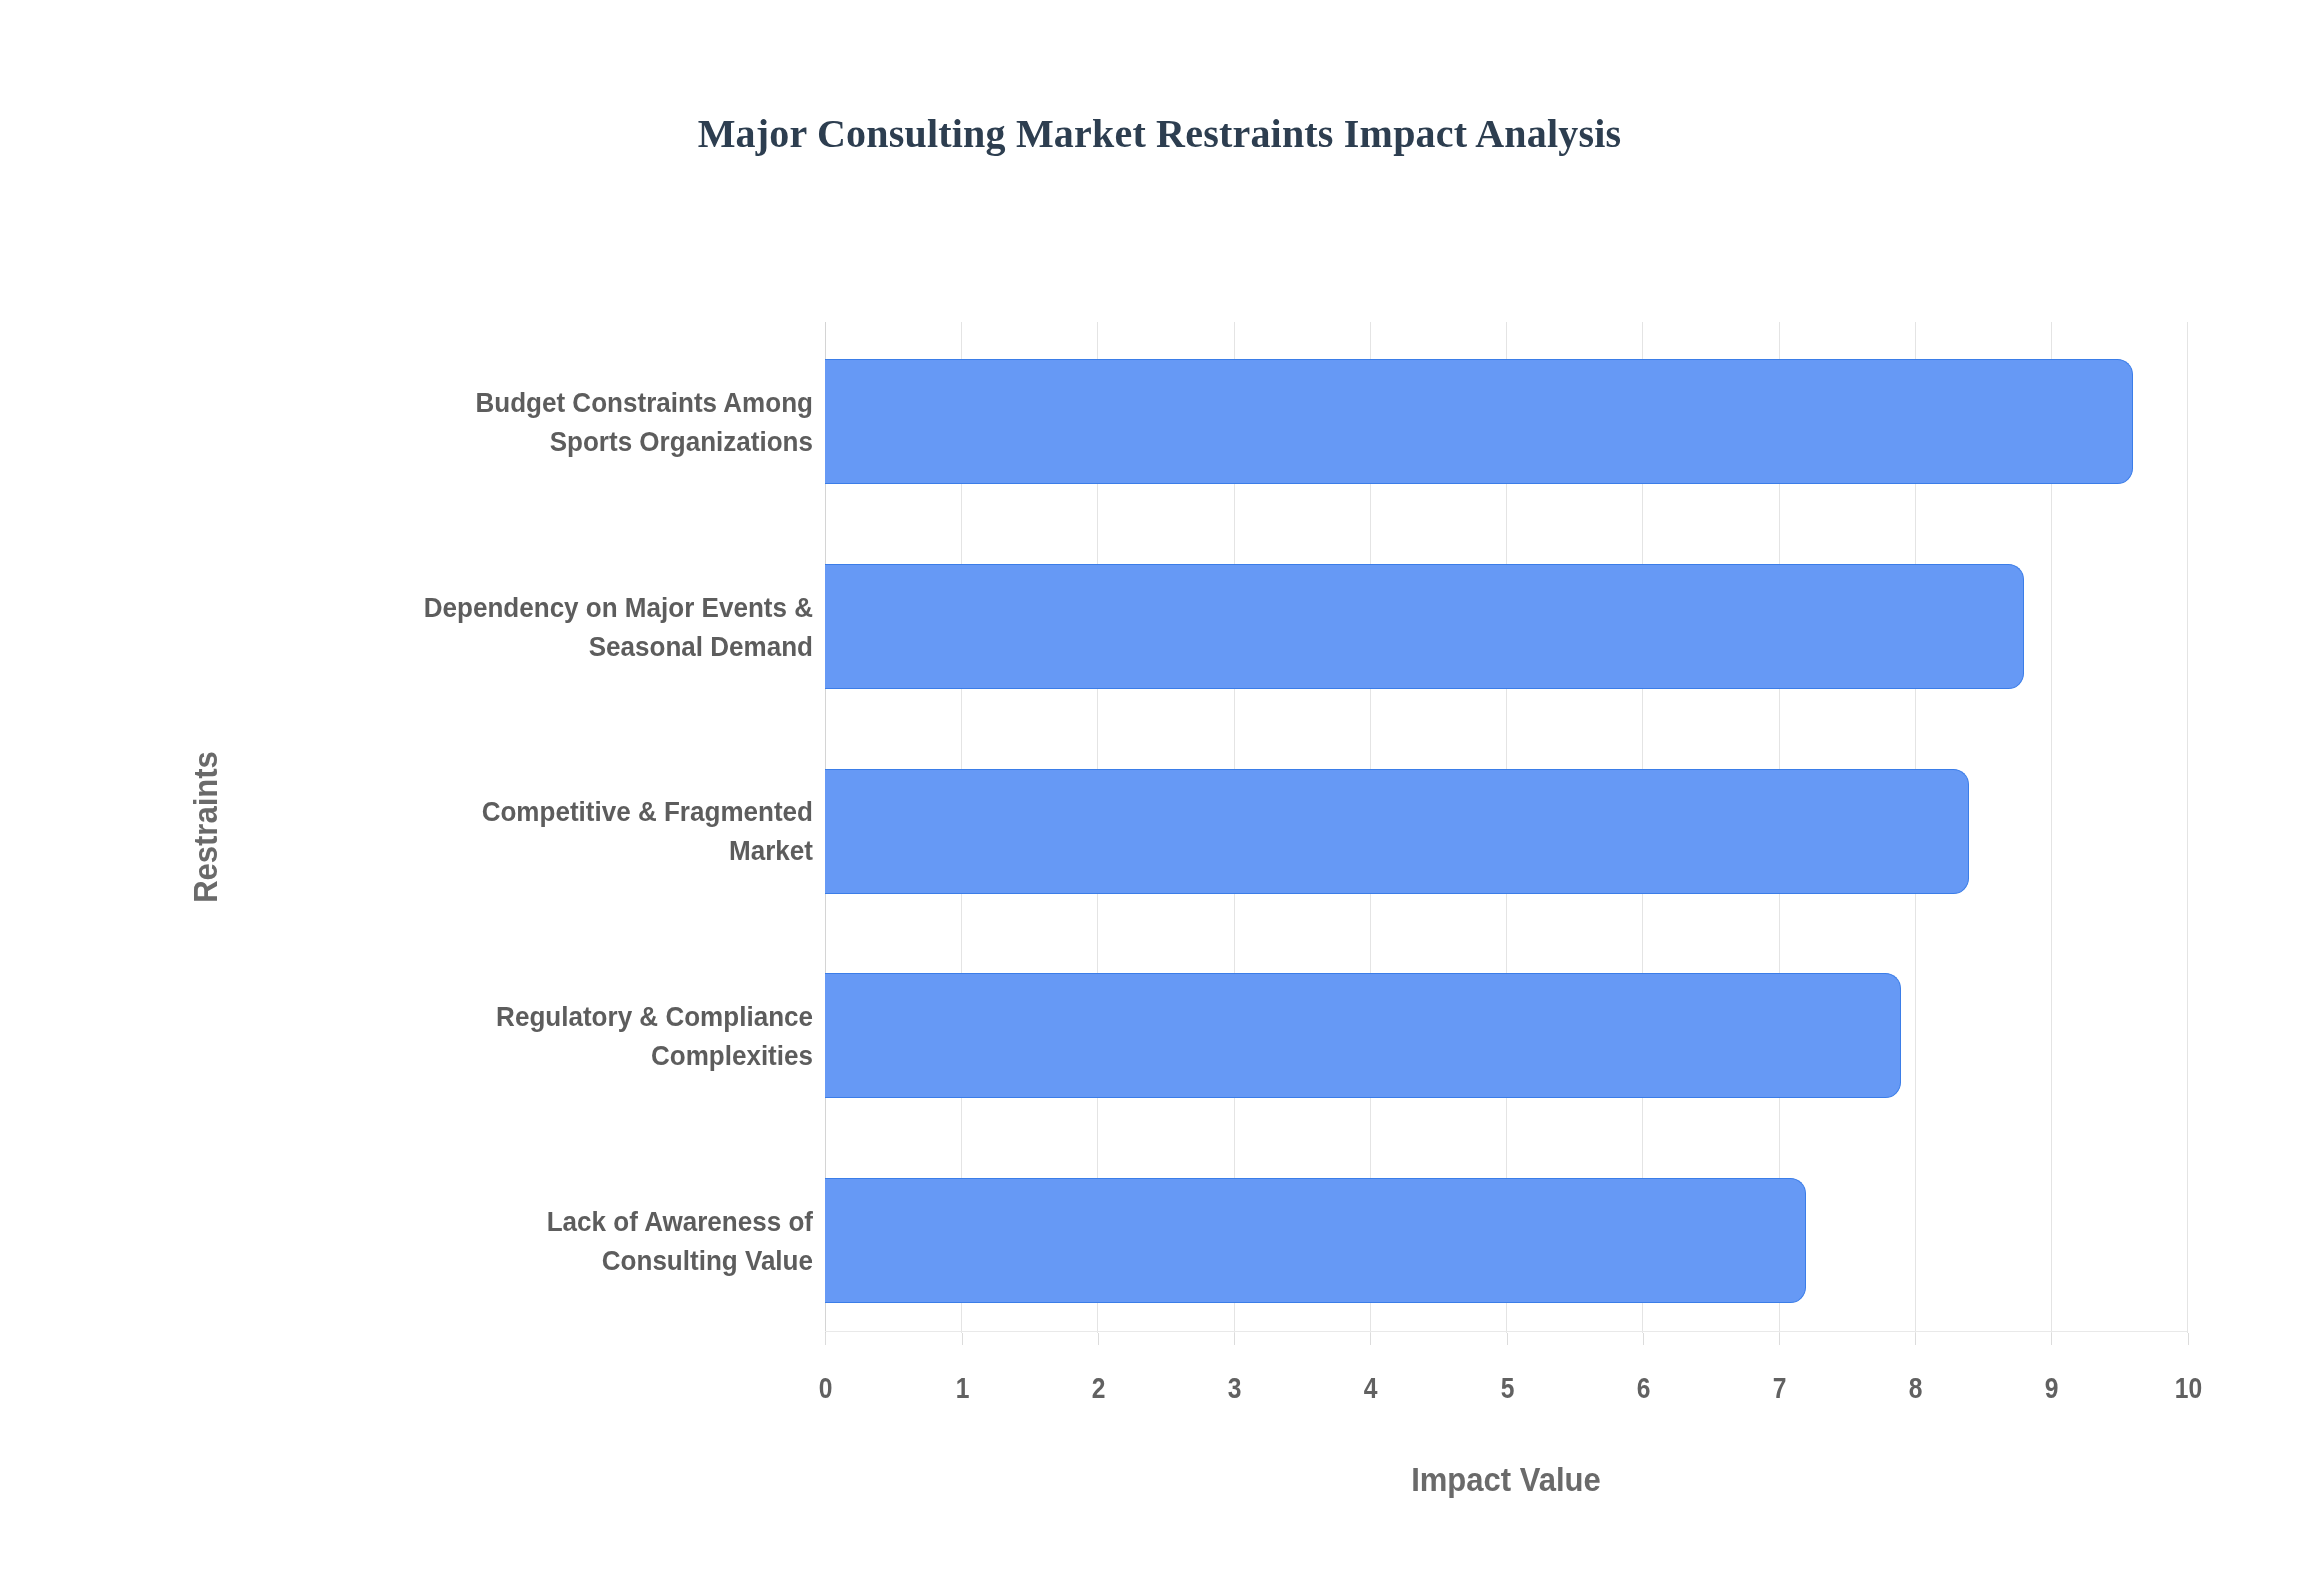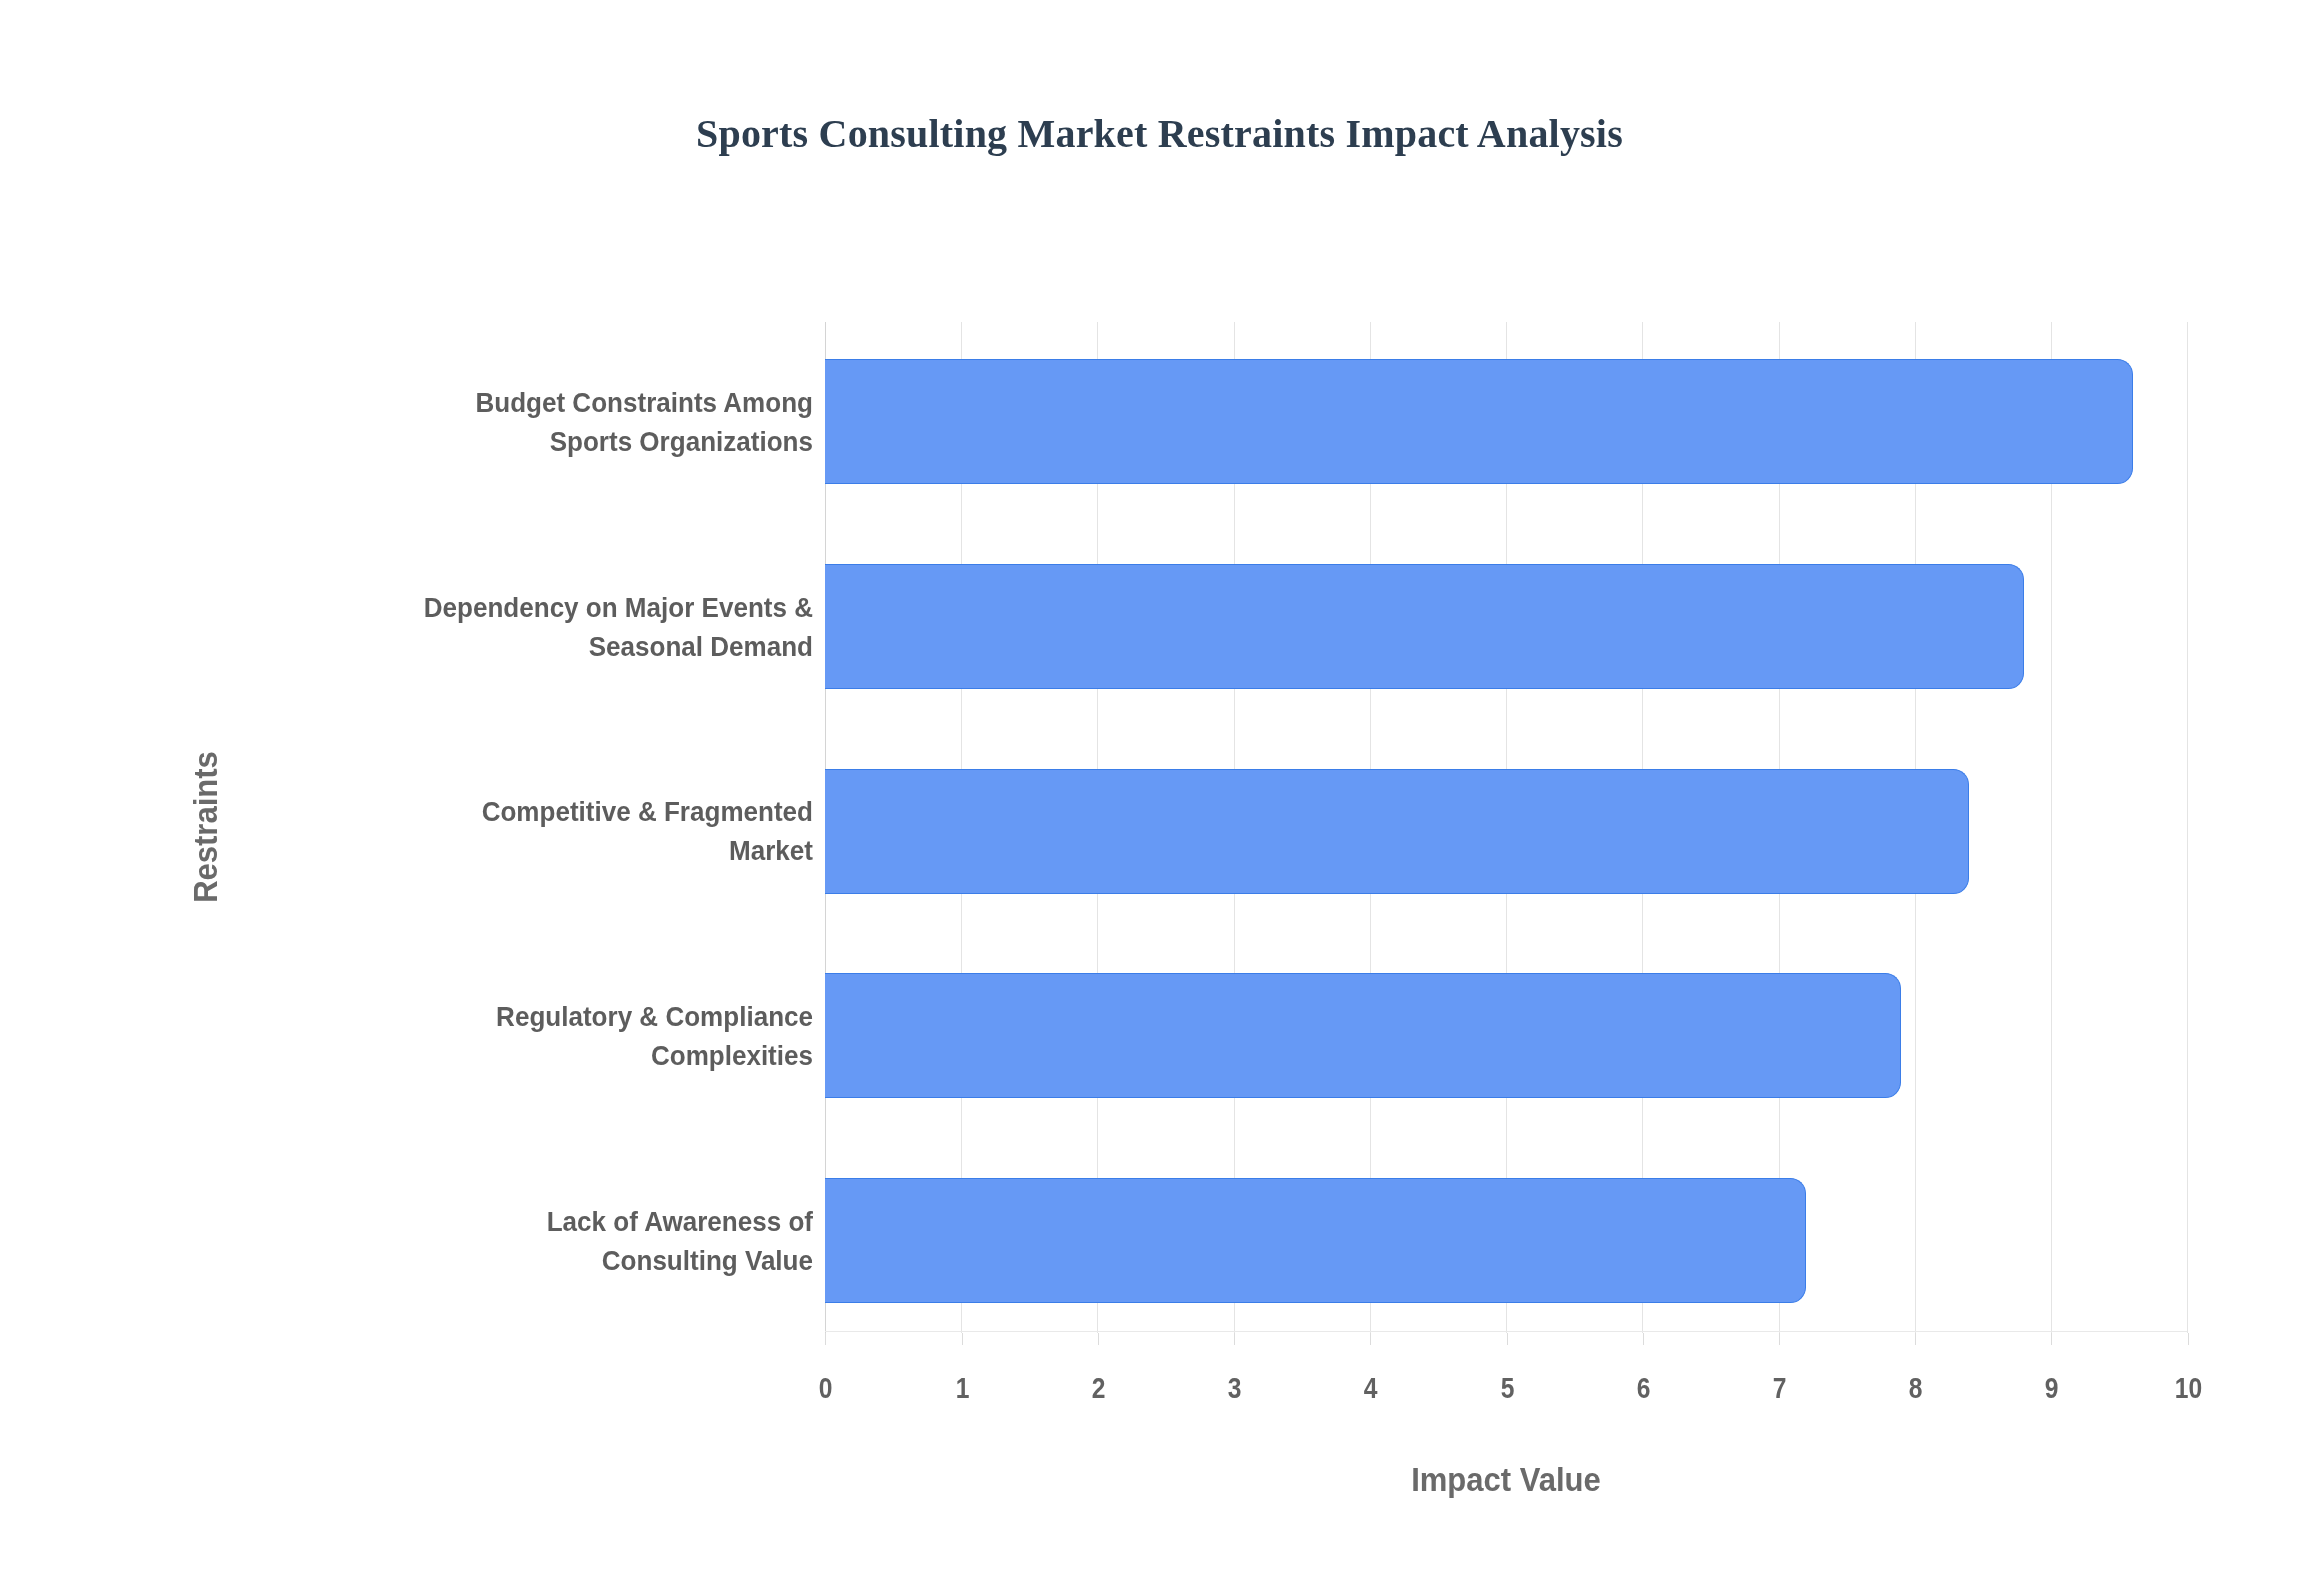--- a/index.html
+++ b/index.html
@@ -146,21 +146,21 @@
     color: #6a6a6a;
     transform: rotate(-90deg) scaleX(0.94);
     transform-origin: 187px 0px;
   }
 </style>
 </head>
 <body>
 
 <div id="chart-root">
 
-  <div id="chart-title">Sports Consulting Market Restraints Impact Analysis</div>
+  <div id="chart-title">Major Consulting Market Restraints Impact Analysis</div>
 
   <div id="yaxis-title">Restraints</div>
 
   <div id="plot-area">
 
   <div class="gridline axis-line" style="left: 0px;"></div>
       <div class="gridline" style="left: 136px;"></div>
       <div class="gridline" style="left: 272px;"></div>
       <div class="gridline" style="left: 409px;"></div>
       <div class="gridline" style="left: 545px;"></div>

